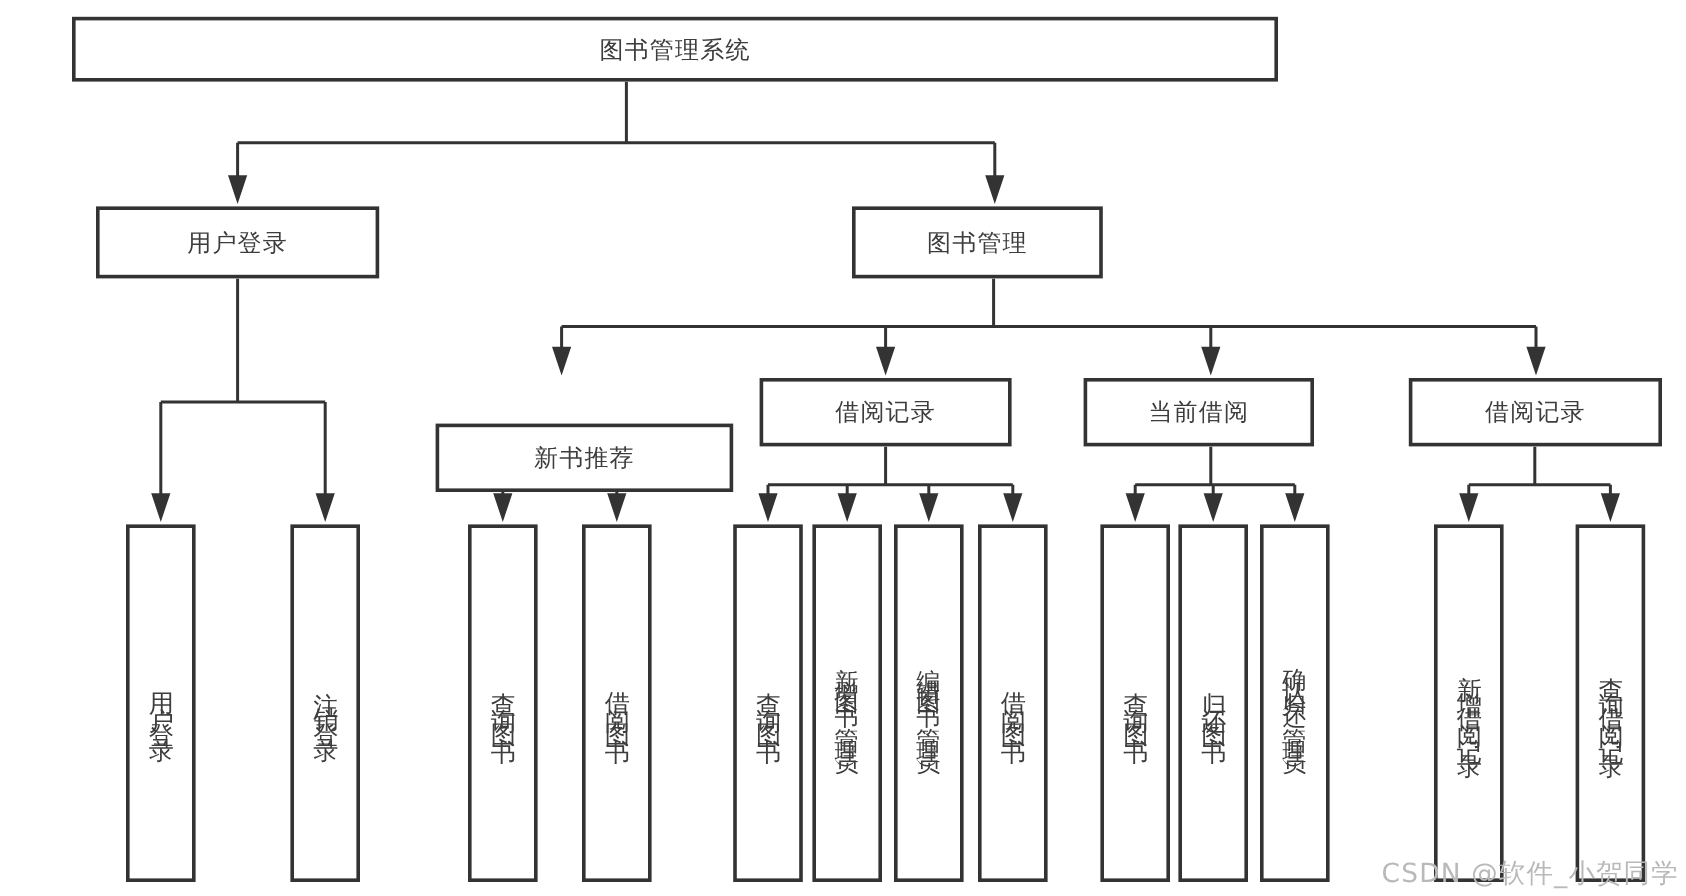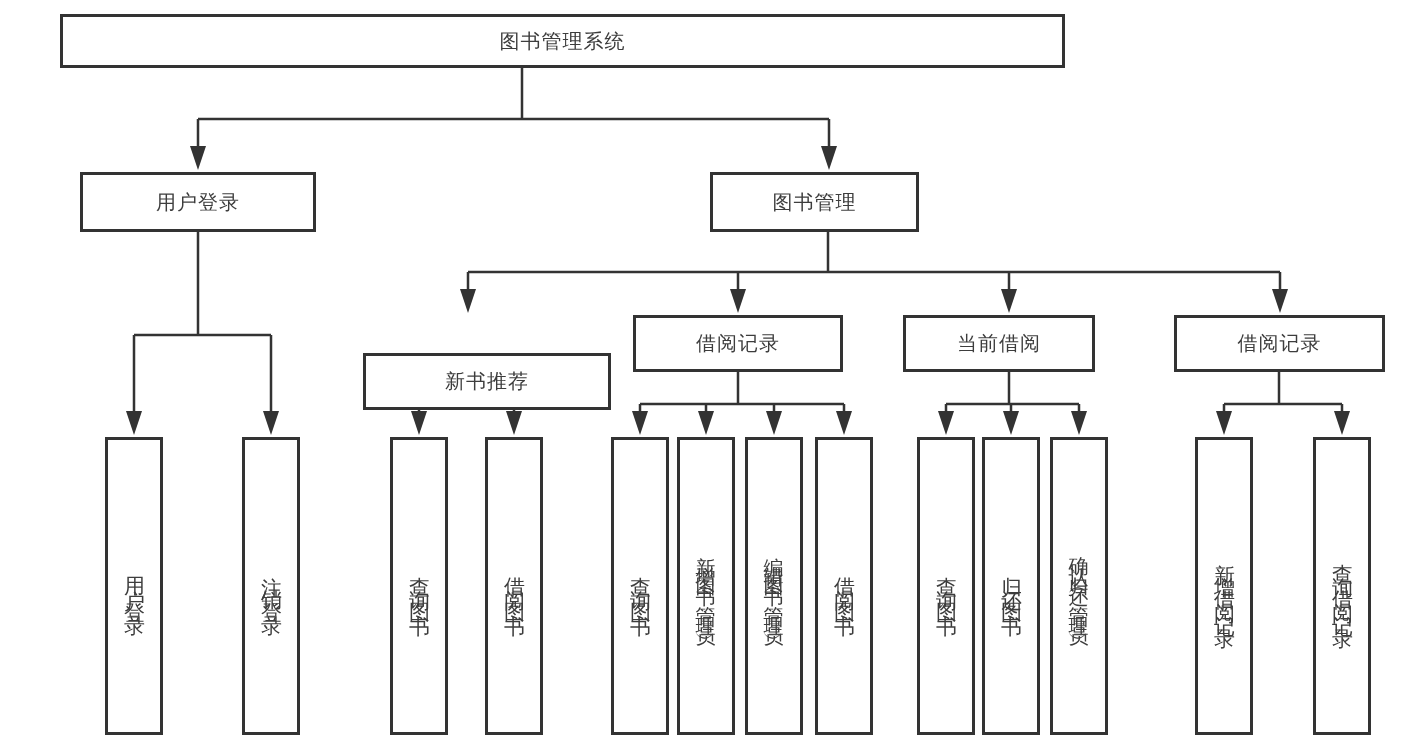--- a/index.html
+++ b/index.html
@@ -126,13 +126,14 @@
   <div class="vnode long" style="left:745px;">编辑图书（管理员）</div>
   <div class="vnode" style="left:815px;">借阅图书</div>
 
   <div class="vnode" style="left:917px;">查询图书</div>
   <div class="vnode" style="left:982px;">归还图书</div>
   <div class="vnode long" style="left:1050px;">确认归还（管理员）</div>
 
   <div class="vnode" style="left:1195px;">新增借阅记录</div>
   <div class="vnode" style="left:1313px;">查询借阅记录</div>
 
+  <div class="watermark">CSDN @软件_小贺同学</div>
 </div>
 
 </body></html>

